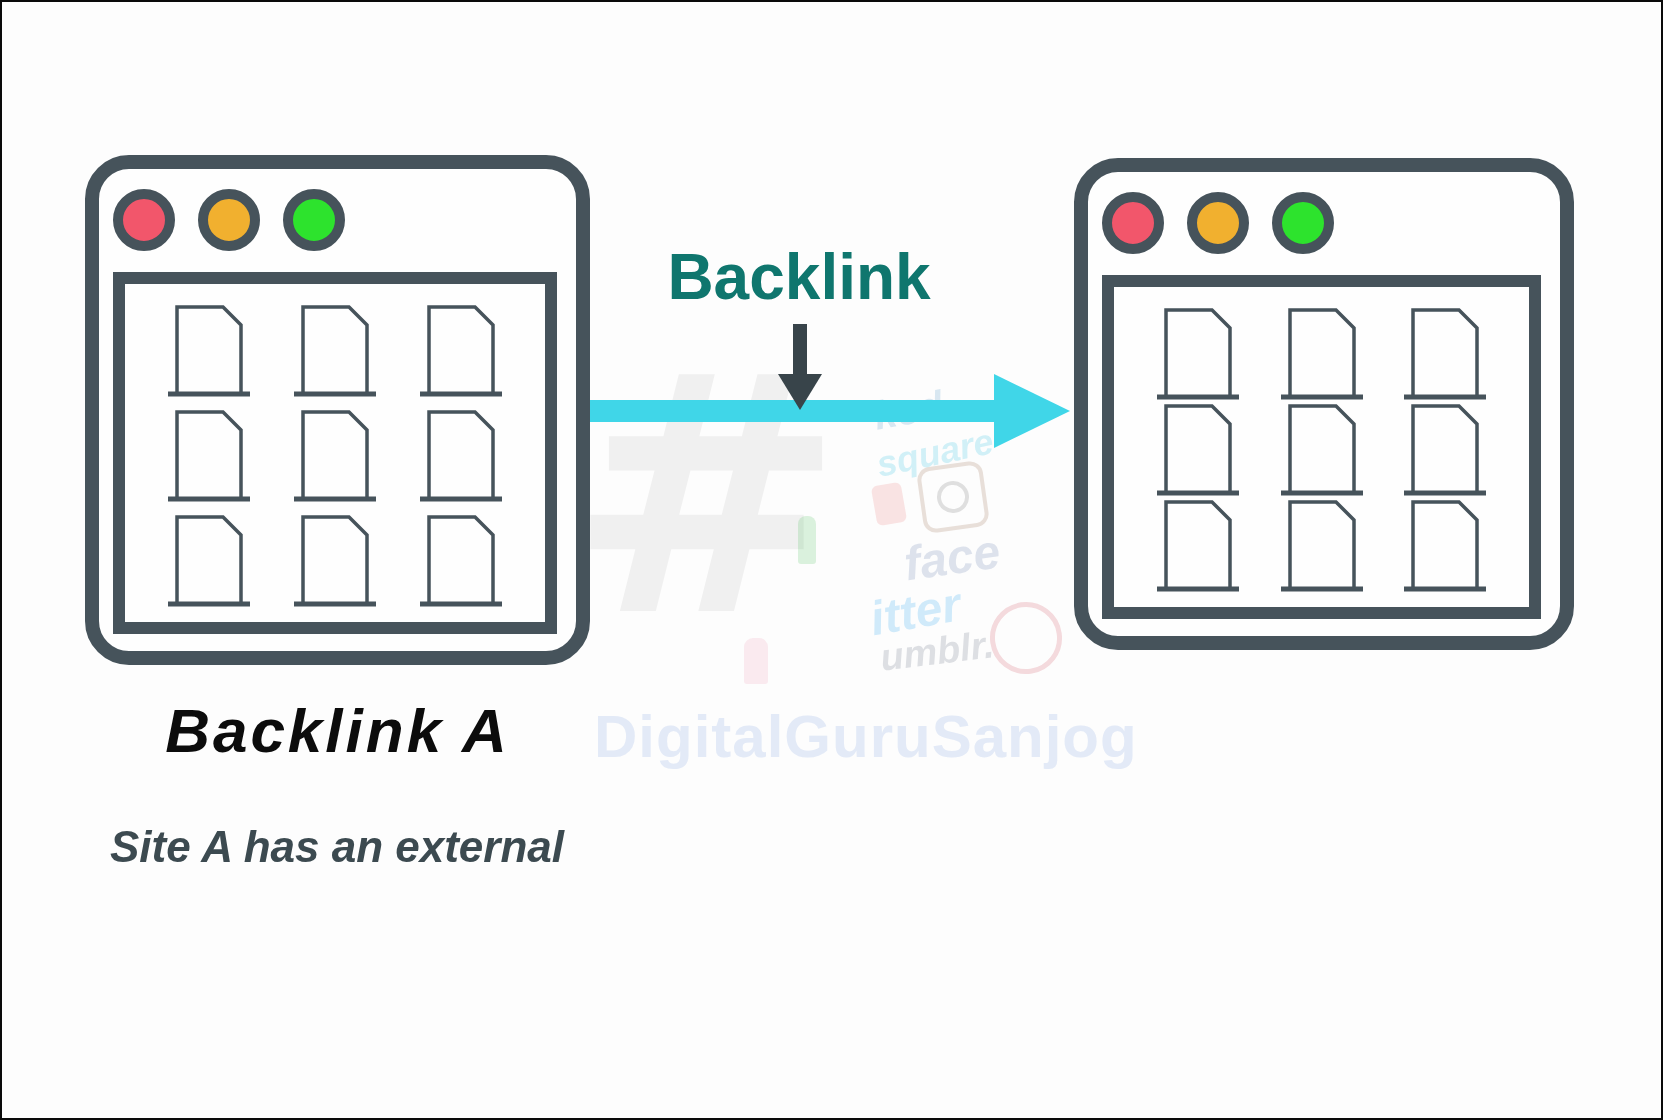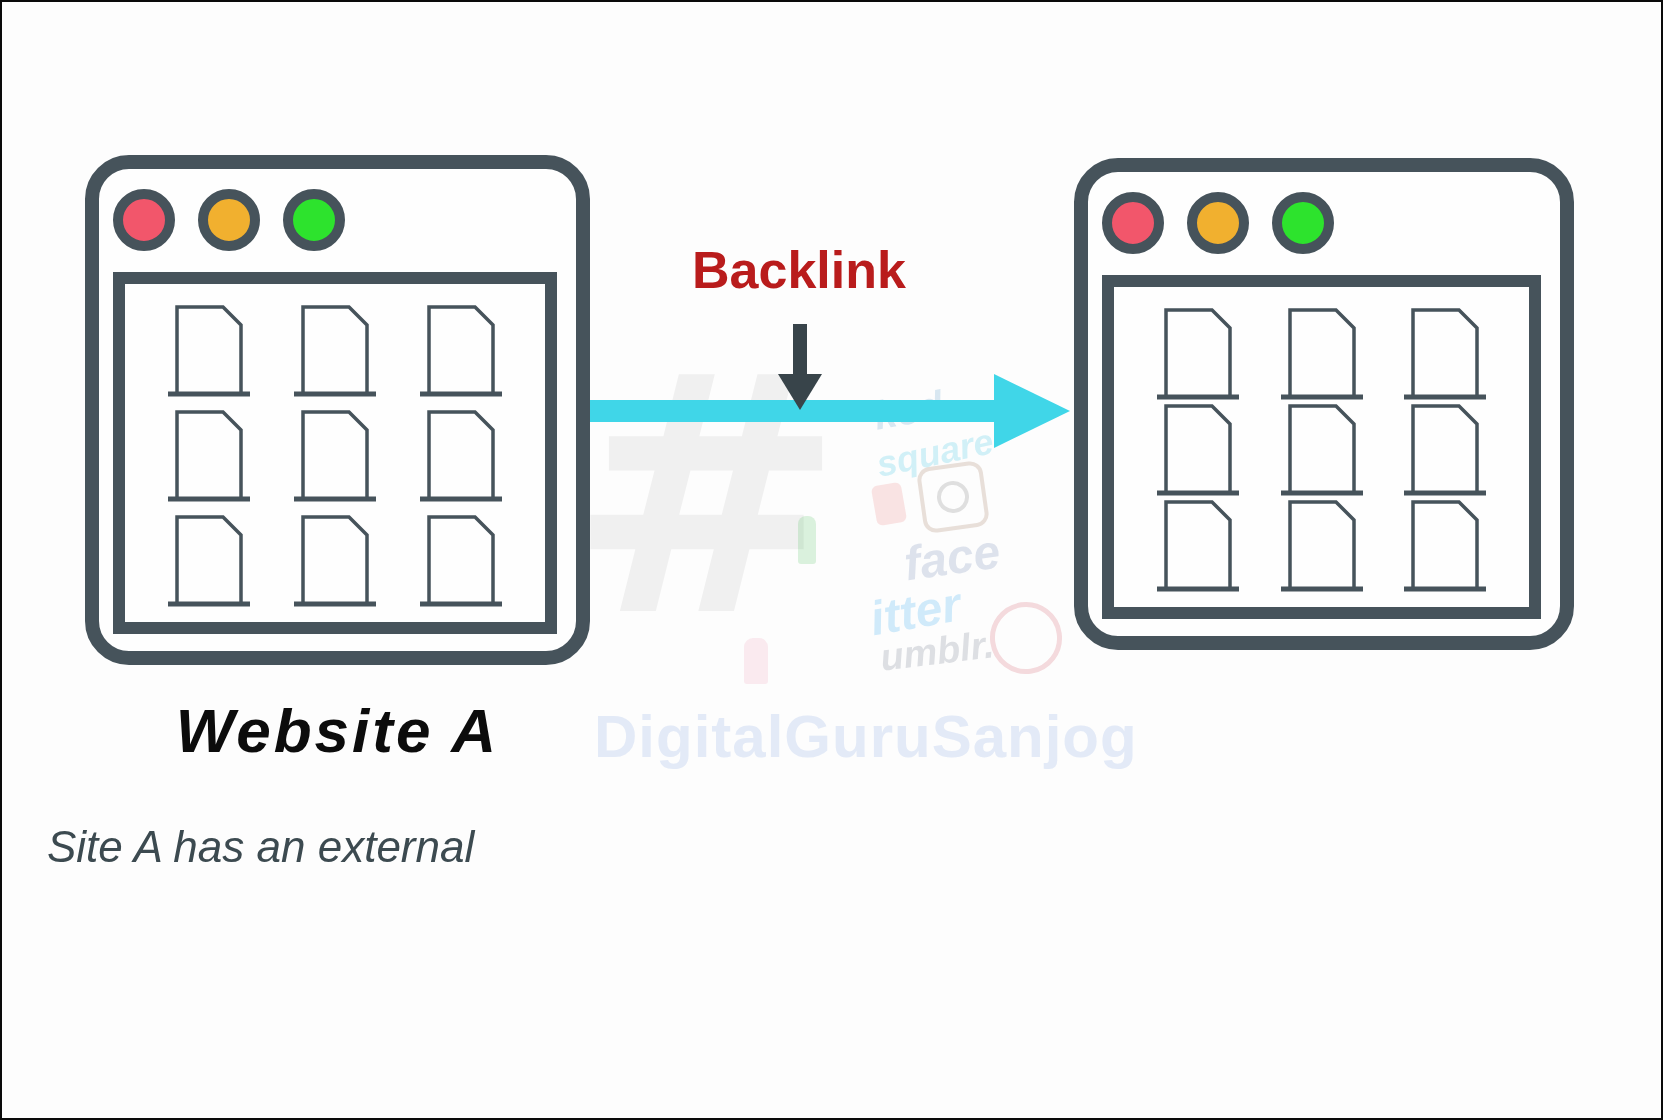--- a/index.html
+++ b/index.html
@@ -90,42 +90,44 @@
     box-sizing: border-box;
     padding: 20px 42px 14px 42px;
   }
   .doc-icon { display: block; }
 
   
   .backlink-label {
     position: absolute; z-index: 4;
     left: 647px; top: 238px; width: 300px;
     text-align: center;
-    font-size: 52px; font-weight: bold;
-    color: #b91c1c;
+    font-size: 64px; font-weight: bold;
+    color: #0f766e;
   }
   .down-arrow { position: absolute; z-index: 4; left: 776px; top: 322px; }
   .cyan-arrow { position: absolute; z-index: 2; left: 588px; top: 370px; }
 
   
   .site-title {
     position: absolute; z-index: 4;
     text-align: center;
     font-size: 62px; font-weight: 800; font-style: italic;
     letter-spacing: 3px;
     color: #0c0c0c;
   }
   .title-a { left: 83px;  top: 693px; width: 505px; }
   .title-b { left: 1072px; top: 693px; width: 500px; }
 
   .site-caption {
     position: absolute; z-index: 4;
+    text-align: center;
     font-size: 44px; font-style: italic;
     line-height: 1.48;
     color: #3c4a50;
+    font-weight: bold;
   }
   .caption-a { left: 45px;  top: 812px; width: 580px; }
   .caption-b { left: 1035px; top: 828px; width: 575px; }
 </style>
 </head>
 <body>
 
 <div class="canvas">
 
   <div class="wm-layer">
@@ -262,19 +264,19 @@
 </div>
     </div>
   </div>
 
   <div class="backlink-label">Backlink</div>
   <svg class="down-arrow" width="44" height="86" viewBox="0 0 44 86" xmlns="http://www.w3.org/2000/svg">
     <rect x="15" y="0" width="14" height="54" fill="#38444a"></rect>
     <polygon points="0,50 44,50 22,86" fill="#38444a"></polygon>
   </svg>
 
-  <div class="site-title title-a">Website A</div>
+  <div class="site-title title-a">Backlink A</div>
 
   <div class="site-caption caption-a">
     <div>Site A has an external</div>
   </div>
 
 </div>
 
 </body></html>

